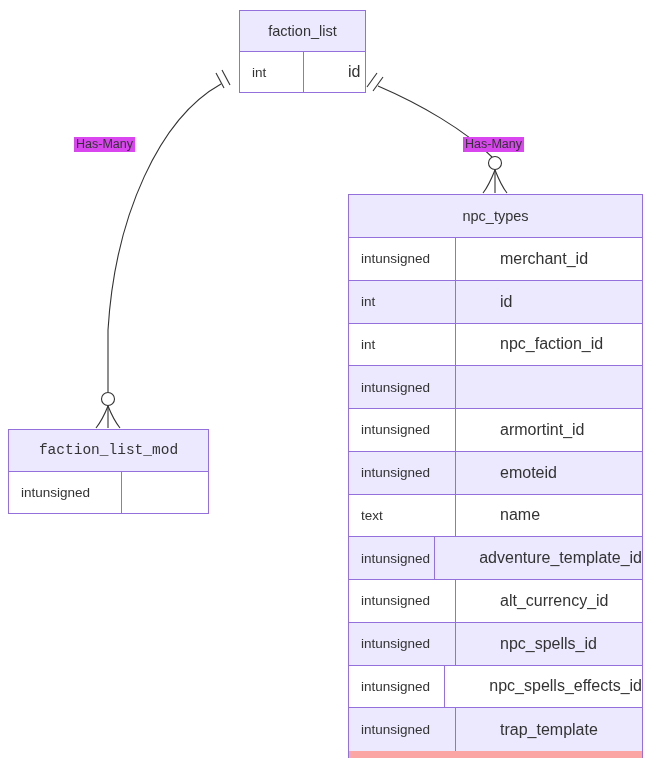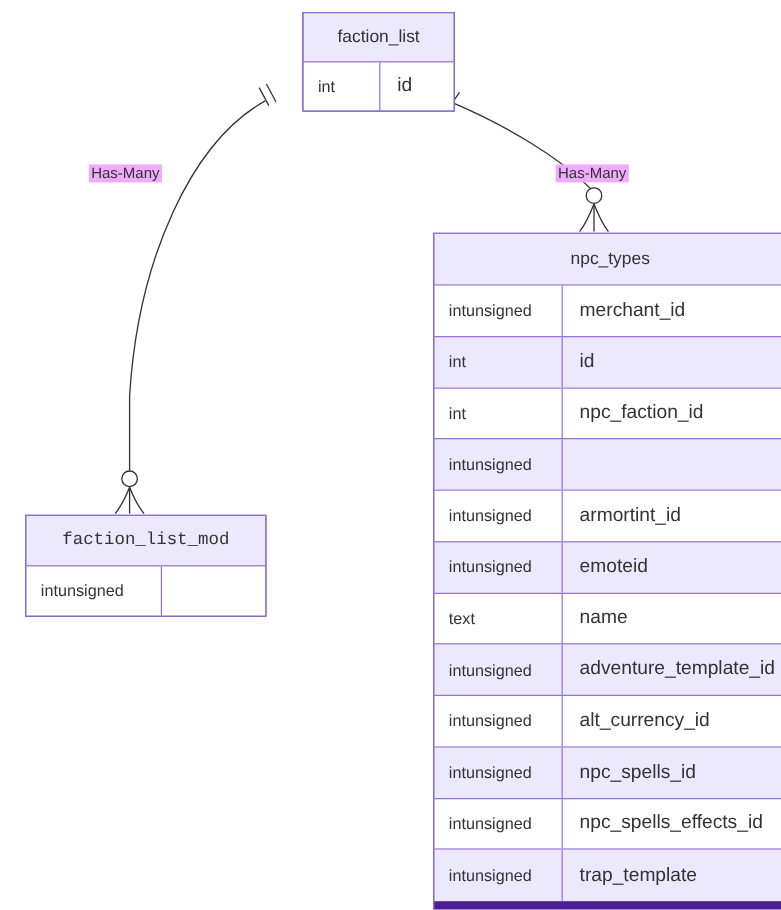--- a/index.html
+++ b/index.html
@@ -26,40 +26,40 @@
     width: 651px;
     height: 758px;
     pointer-events: none;
   }
 
   
   .entity {
     position: absolute;
     box-sizing: border-box;
     border: 1.3px solid #9370db;
-    background: #4c1d95;
-    margin-left: 13px;
+    background: #fca5a5;
   }
   .entity-title {
     box-sizing: border-box;
     background: #ECE8FD;
     border-bottom: 1.3px solid #9370db;
     color: #333333;
     font-size: 14.5px;
     text-align: center;
     line-height: 1;
     display: flex;
     align-items: center;
     justify-content: center;
   }
   .attr-row {
     box-sizing: border-box;
     display: flex;
     border-bottom: 1.3px solid #9370db;
     background: #ffffff;
+    gap: 30px;
   }
   .attr-row:last-child {
     border-bottom: none;
   }
   .attr-row.alt {
     background: #ECE8FD;
   }
   .attr-type {
     box-sizing: border-box;
     border-right: 1.3px solid #9370db;
@@ -108,21 +108,21 @@
   }
   #entity-npc-types .entity-title { height: 43px; }
   #entity-npc-types .attr-row { height: 42.75px; }
   #entity-npc-types .attr-type { width: 107px; }
 
   
   .rel-label {
     position: absolute;
     font-size: 12.5px;
     color: #333333;
-    background: #f0abfc;
+    background: #d946ef;
     white-space: nowrap;
     line-height: 1;
     padding: 1px 2px;
   }
   #rel-label-left  { left: 74px;  top: 137px; }
   #rel-label-right { left: 463px; top: 137px; }
 </style>
 </head>
 <body>
 

